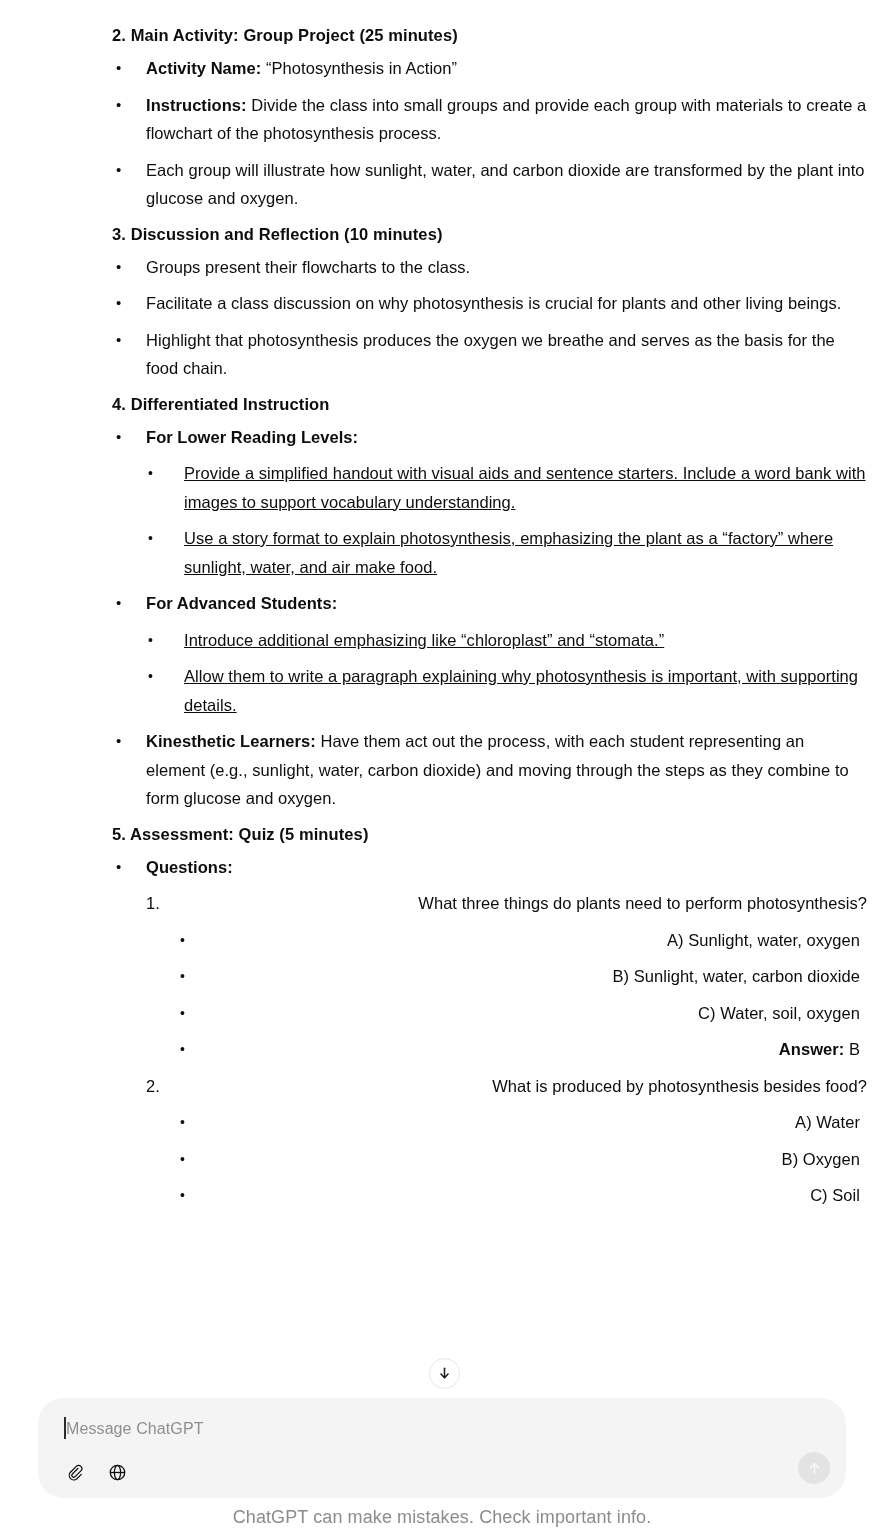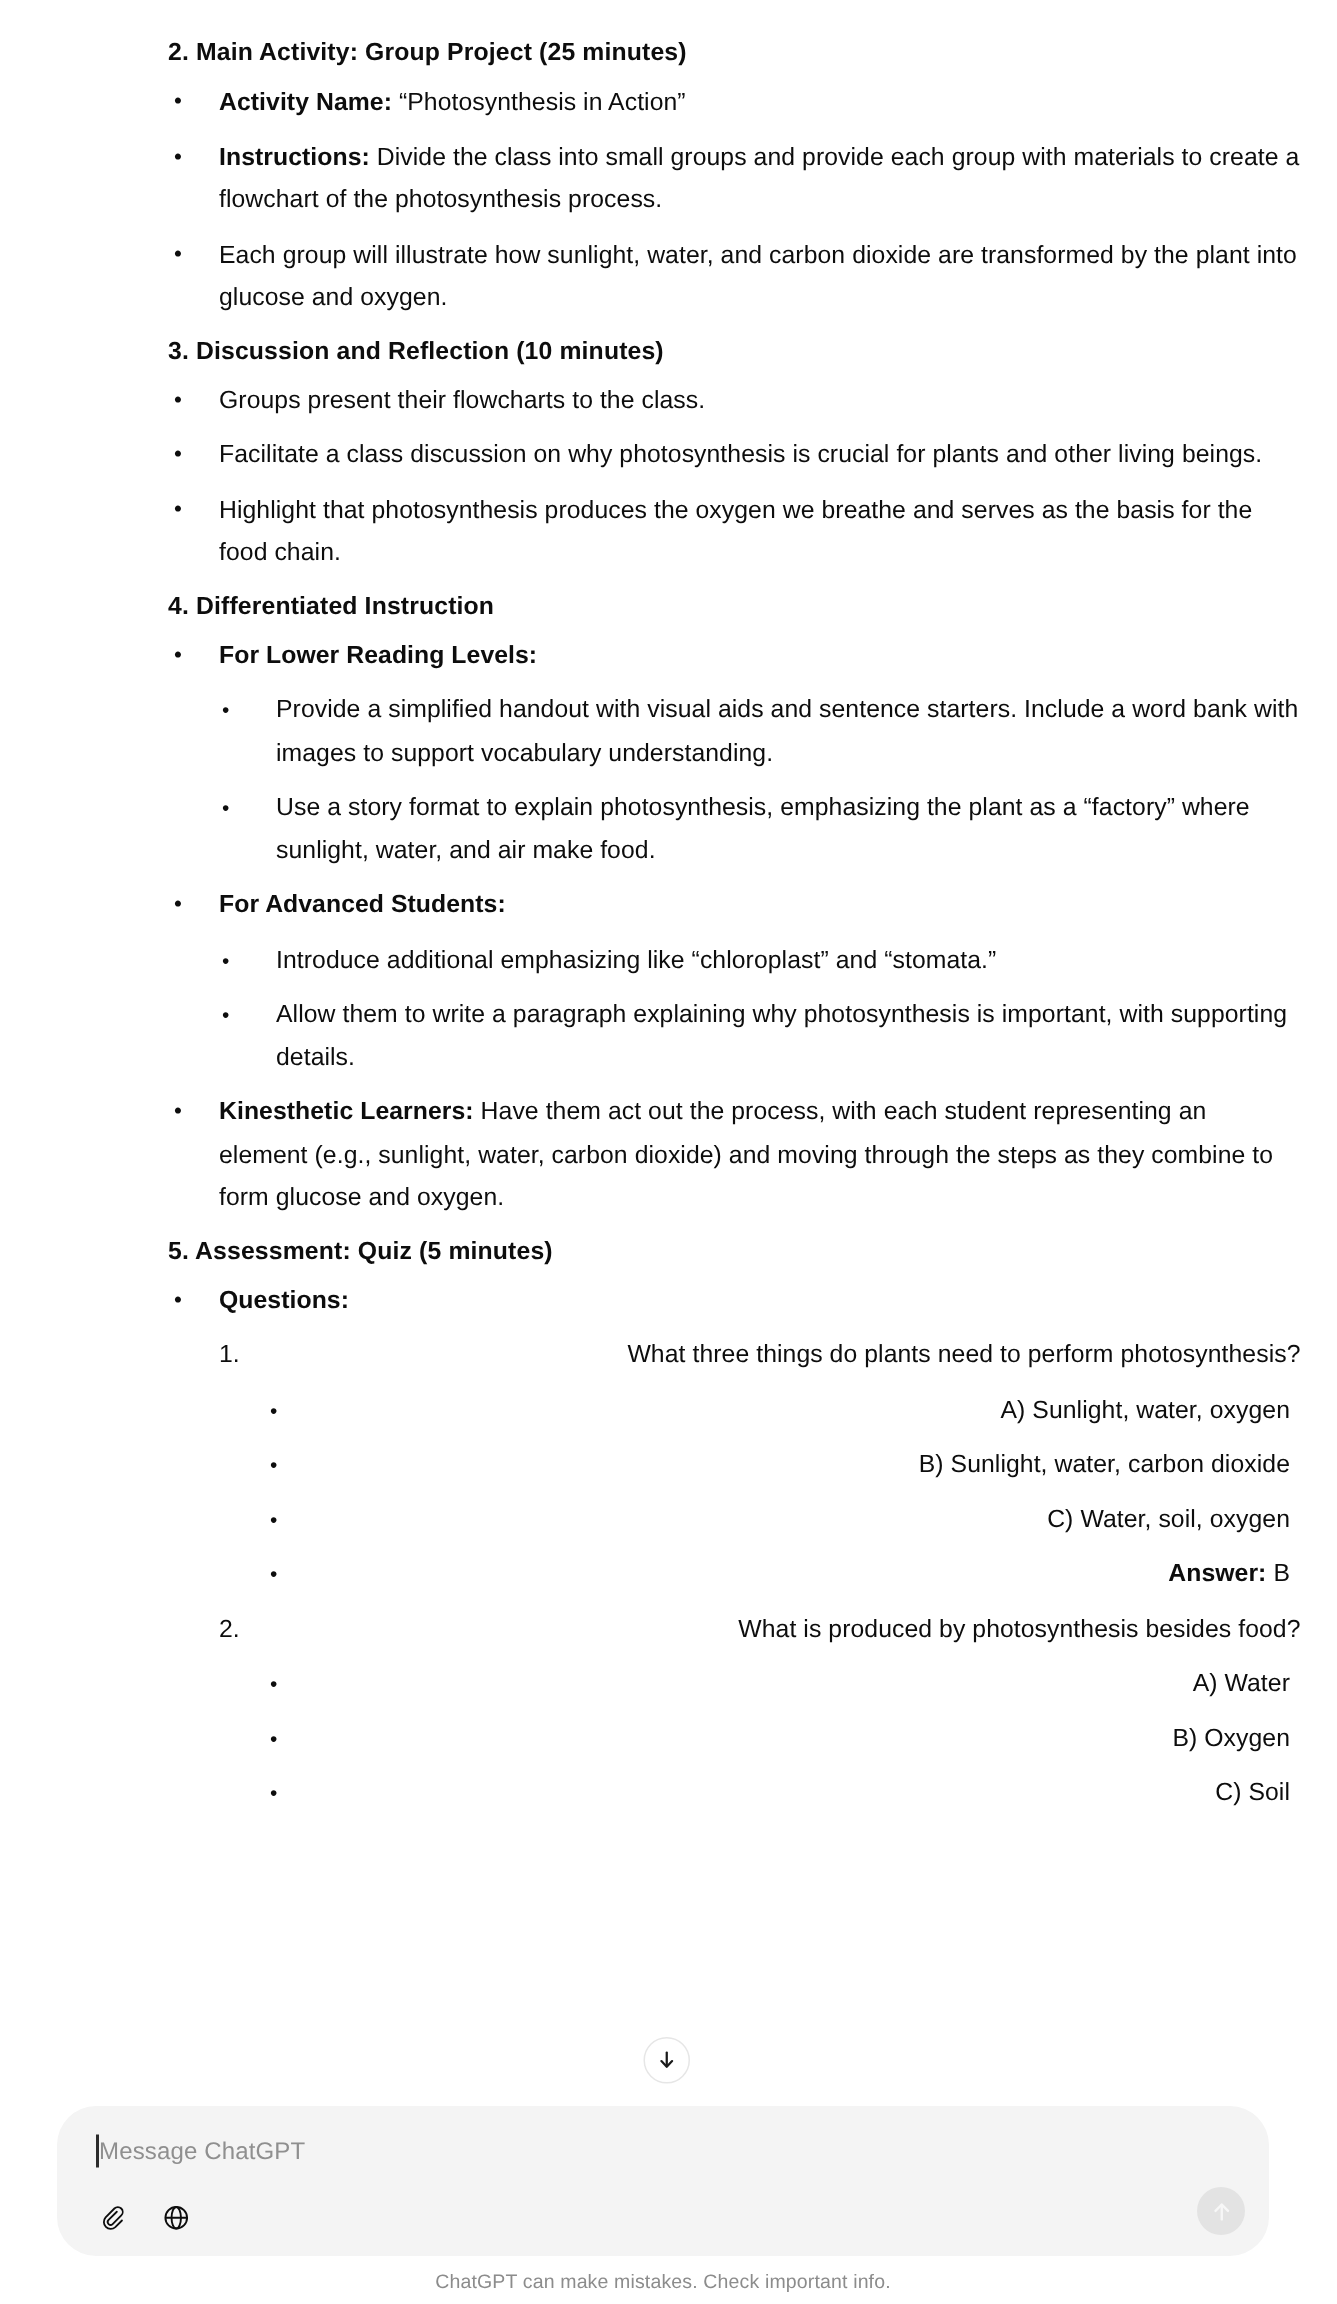--- a/index.html
+++ b/index.html
@@ -65,20 +65,21 @@
     top: 0;
     font-size: 15px;
     line-height: 28.5px;
     color: #0d0d0d;
   }
 
   ul.lvl2 {
     margin: 8px 0 0 0;
     padding: 0;
     list-style: none;
+    text-decoration: underline;
   }
   ul.lvl2 > li {
     position: relative;
     padding-left: 38px;
     margin: 0 0 8px 0;
     max-width: 722px;
   }
   ul.lvl2 > li::before {
     content: "•";
     position: absolute;
@@ -221,21 +222,21 @@
     border-radius: 50%;
     background: #e3e3e3;
     display: flex;
     align-items: center;
     justify-content: center;
     border: none;
     padding: 0;
   }
   .footnote {
     text-align: center;
-    font-size: 13px;
+    font-size: 18px;
     color: #8c8c8c;
     margin-top: 9px;
     letter-spacing: 0.1px;
   }
 </style>
 </head>
 <body>
 
 <div class="conversation">
   <div class="doc">

